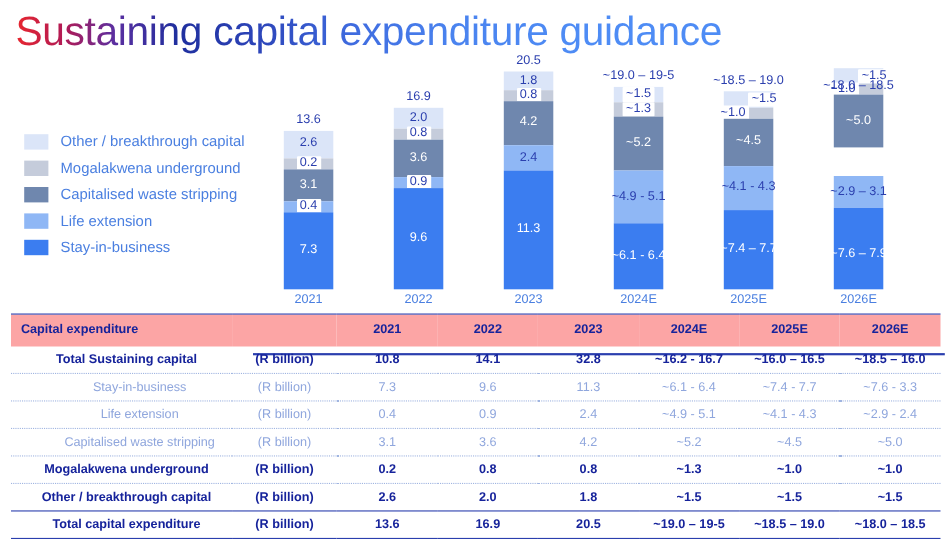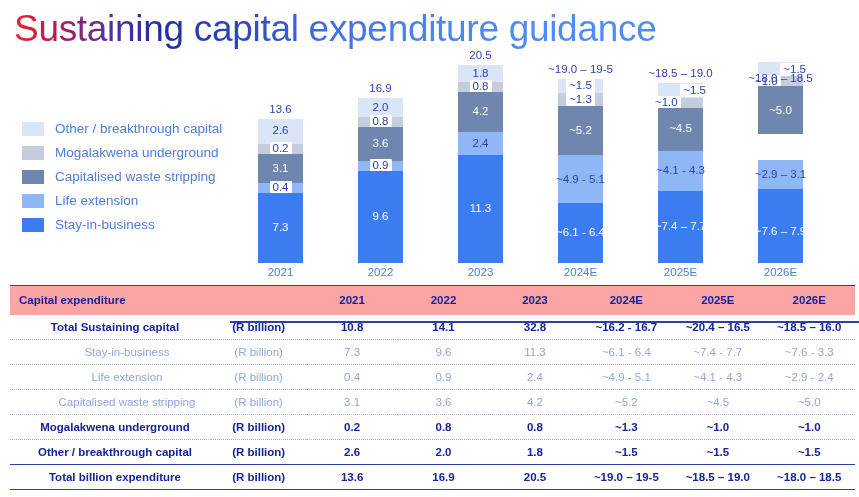--- a/index.html
+++ b/index.html
@@ -303,21 +303,21 @@
         </tr>
       </thead>
       <tbody id="table-body">
           <tr class="data bold row-dotted">
             <td class="name">Total Sustaining capital</td>
             <td class="unit">(R billion)</td>
             <td>10.8</td>
             <td>14.1</td>
             <td>32.8</td>
             <td>~16.2 - 16.7</td>
-            <td>~20.4 – 16.5</td>
+            <td>~16.0 – 16.5</td>
             <td>~18.5 – 16.0</td>
           </tr>
           <tr class="data sub row-dotted">
             <td class="name">Stay-in-business</td>
             <td class="unit">(R billion)</td>
             <td>7.3</td>
             <td>9.6</td>
             <td>11.3</td>
             <td>~6.1 - 6.4</td>
             <td>~7.4 - 7.7</td>
@@ -357,21 +357,21 @@
             <td class="name">Other / breakthrough capital</td>
             <td class="unit">(R billion)</td>
             <td>2.6</td>
             <td>2.0</td>
             <td>1.8</td>
             <td>~1.5</td>
             <td>~1.5</td>
             <td>~1.5</td>
           </tr>
           <tr class="data bold row-solid-top row-solid-bot">
-            <td class="name">Total billion expenditure</td>
+            <td class="name">Total capital expenditure</td>
             <td class="unit">(R billion)</td>
             <td>13.6</td>
             <td>16.9</td>
             <td>20.5</td>
             <td>~19.0 – 19-5</td>
             <td>~18.5 – 19.0</td>
             <td>~18.0 – 18.5</td>
           </tr>
         </tbody>
     </table>

